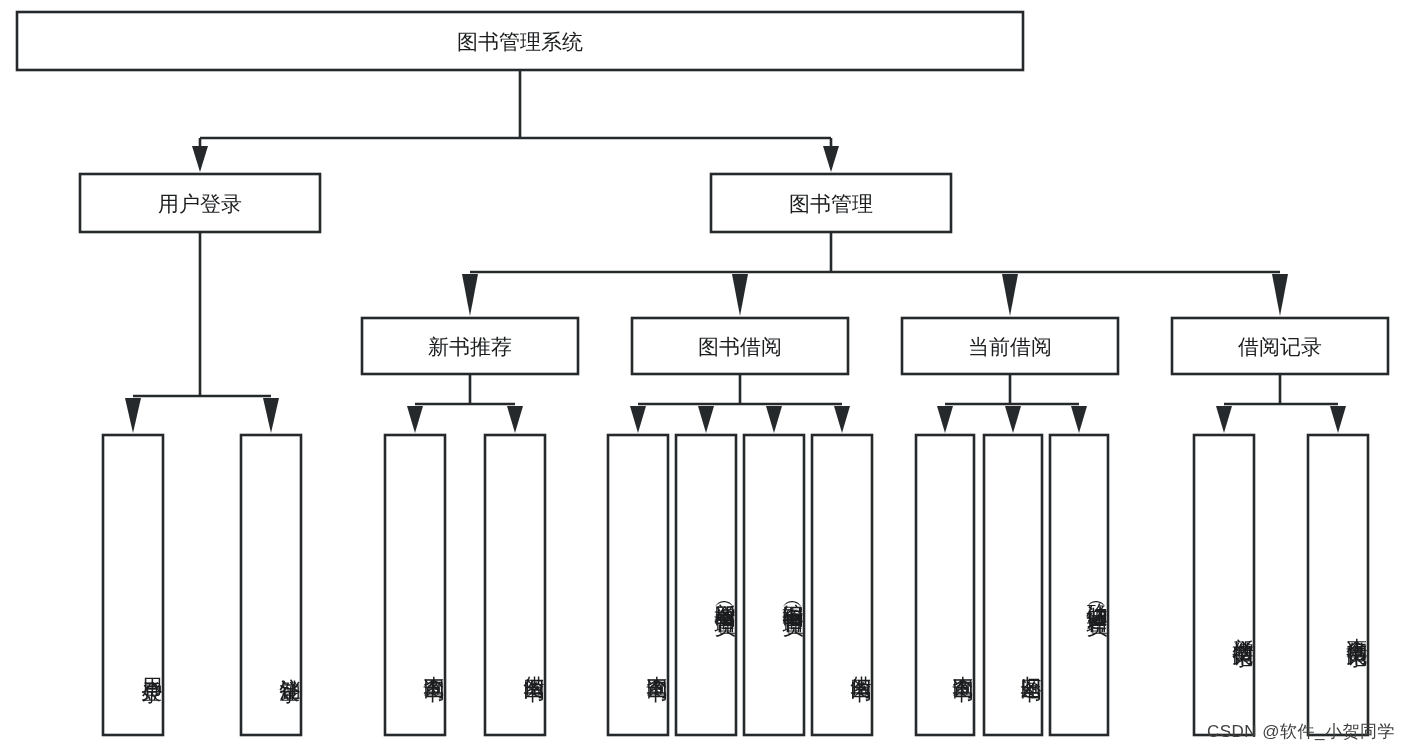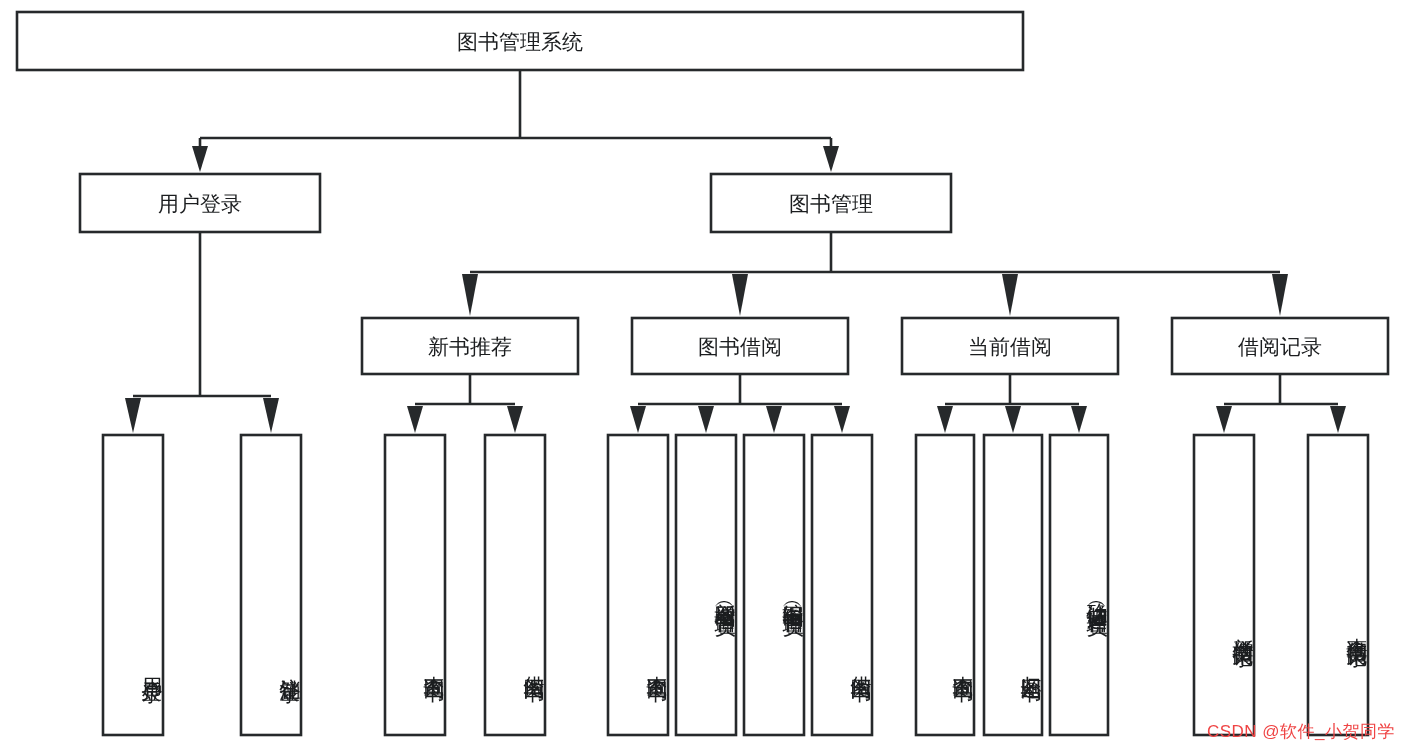--- a/index.html
+++ b/index.html
@@ -63,21 +63,21 @@
     color: #1b1d1f;
     white-space: nowrap;
     pointer-events: none;
   }
   .watermark {
     position: absolute;
     right: 10px;
     bottom: 4px;
     font-family: "Liberation Sans", "DejaVu Sans", sans-serif;
     font-size: 17px;
-    color: #ef4444;
+    color: #404040;
     letter-spacing: 0.5px;
     white-space: nowrap;
   }
 </style>
 </head>
 <body>
 
 <div id="diagram-root">
   <svg class="flow" viewBox="0 0 1405 747" xmlns="http://www.w3.org/2000/svg">
 

